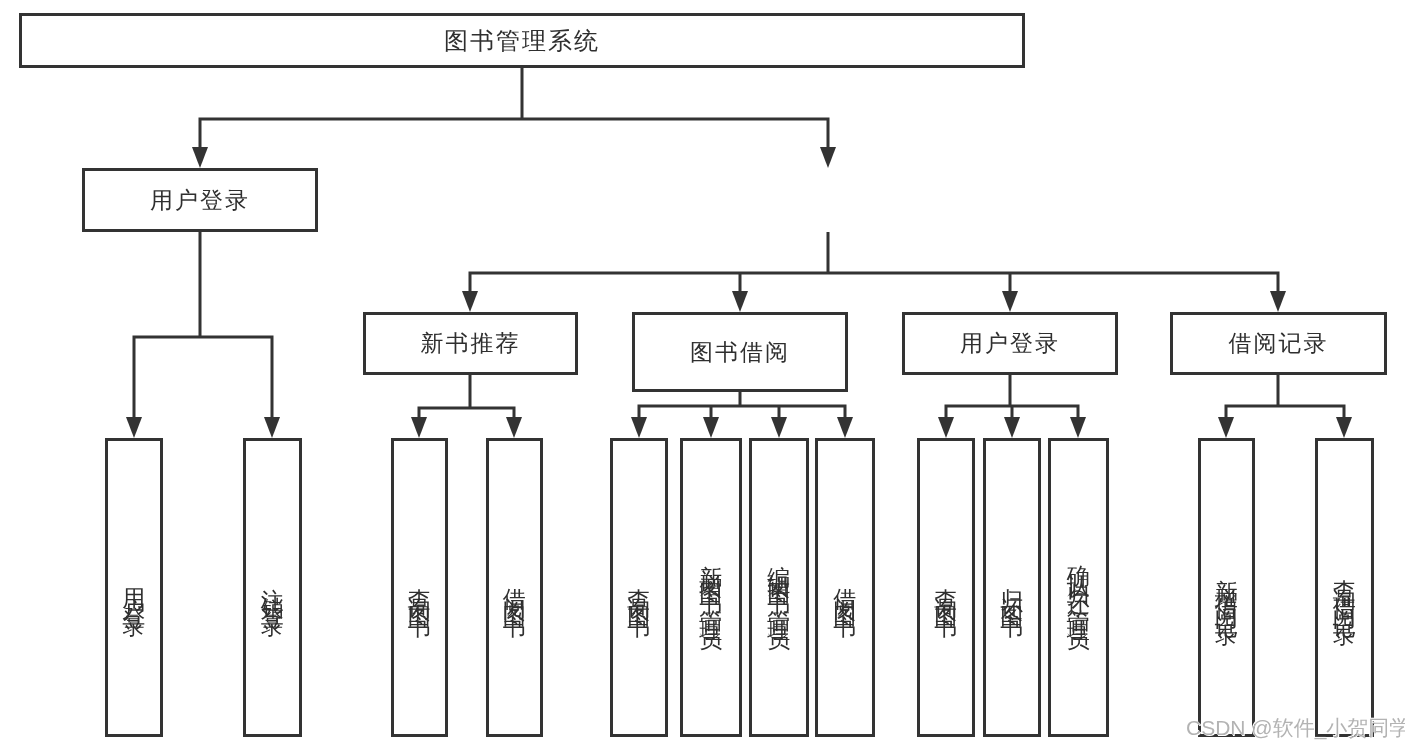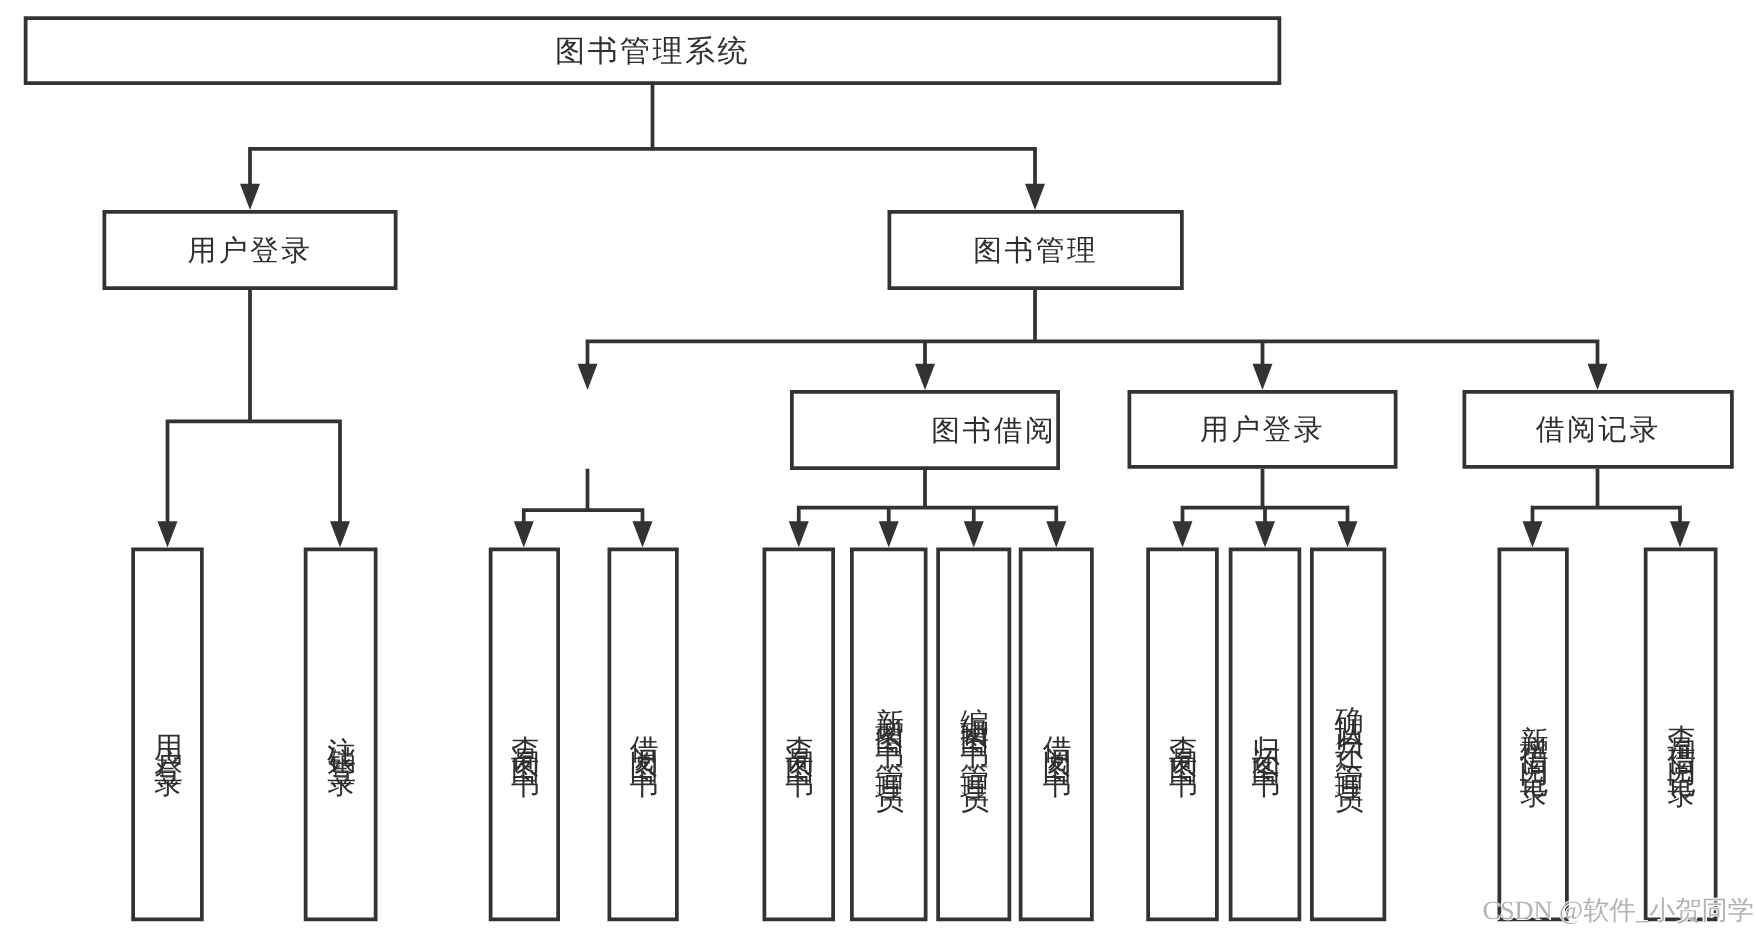--- a/index.html
+++ b/index.html
@@ -1,18 +1,18 @@
 <!DOCTYPE html>
 <html><head>
 <meta charset="utf-8">
 <style>
   html,body{margin:0;padding:0;background:#ffffff;}
   #stage{
     position:relative;width:1405px;height:747px;background:#ffffff;overflow:hidden;
-    font-family:Liberation Serif, serif;color:#333333;
+    font-family:Liberation Sans, sans-serif;color:#333333;
   }
   .box{
     position:absolute;box-sizing:border-box;background:#ffffff;
     border:3px solid #333333;display:flex;align-items:center;justify-content:center;
   }
   .h-box span{font-size:23px;letter-spacing:2px;white-space:nowrap;color:#2f2f2f;}
   .root-box span{font-size:24px;}
   .v-box span{
     writing-mode:vertical-rl;text-orientation:mixed;
     font-size:23px;letter-spacing:9px;line-height:1.15;color:#2f2f2f;
@@ -70,25 +70,25 @@
     </g>
   </svg>
 
   <div class="box h-box root-box" style="left:19px;top:13px;width:1006px;height:55px;">
     <span>图书管理系统</span>
   </div>
 
   <div class="box h-box" style="left:82px;top:168px;width:236px;height:64px;">
     <span>用户登录</span>
   </div>
-  <div class="box h-box" style="left:710px;top:168px;width:237px;height:64px;">
-    <span>图书管理</span>
+
+  <div class="box h-box" style="left:363px;top:312px;width:215px;height:63px;">
+    <span>新书推荐</span>
   </div>
-
-  <div class="box h-box" style="left:632px;top:312px;width:216px;height:64px;justify-content:flex-end;">
+  <div class="box h-box" style="left:632px;top:312px;width:216px;height:80px;">
     <span>图书借阅</span>
   </div>
   <div class="box h-box" style="left:902px;top:312px;width:216px;height:63px;">
     <span>用户登录</span>
   </div>
   <div class="box h-box" style="left:1170px;top:312px;width:217px;height:63px;">
     <span>借阅记录</span>
   </div>
 
   <div class="box v-box" style="left:105px;top:438px;width:58px;height:299px;">

